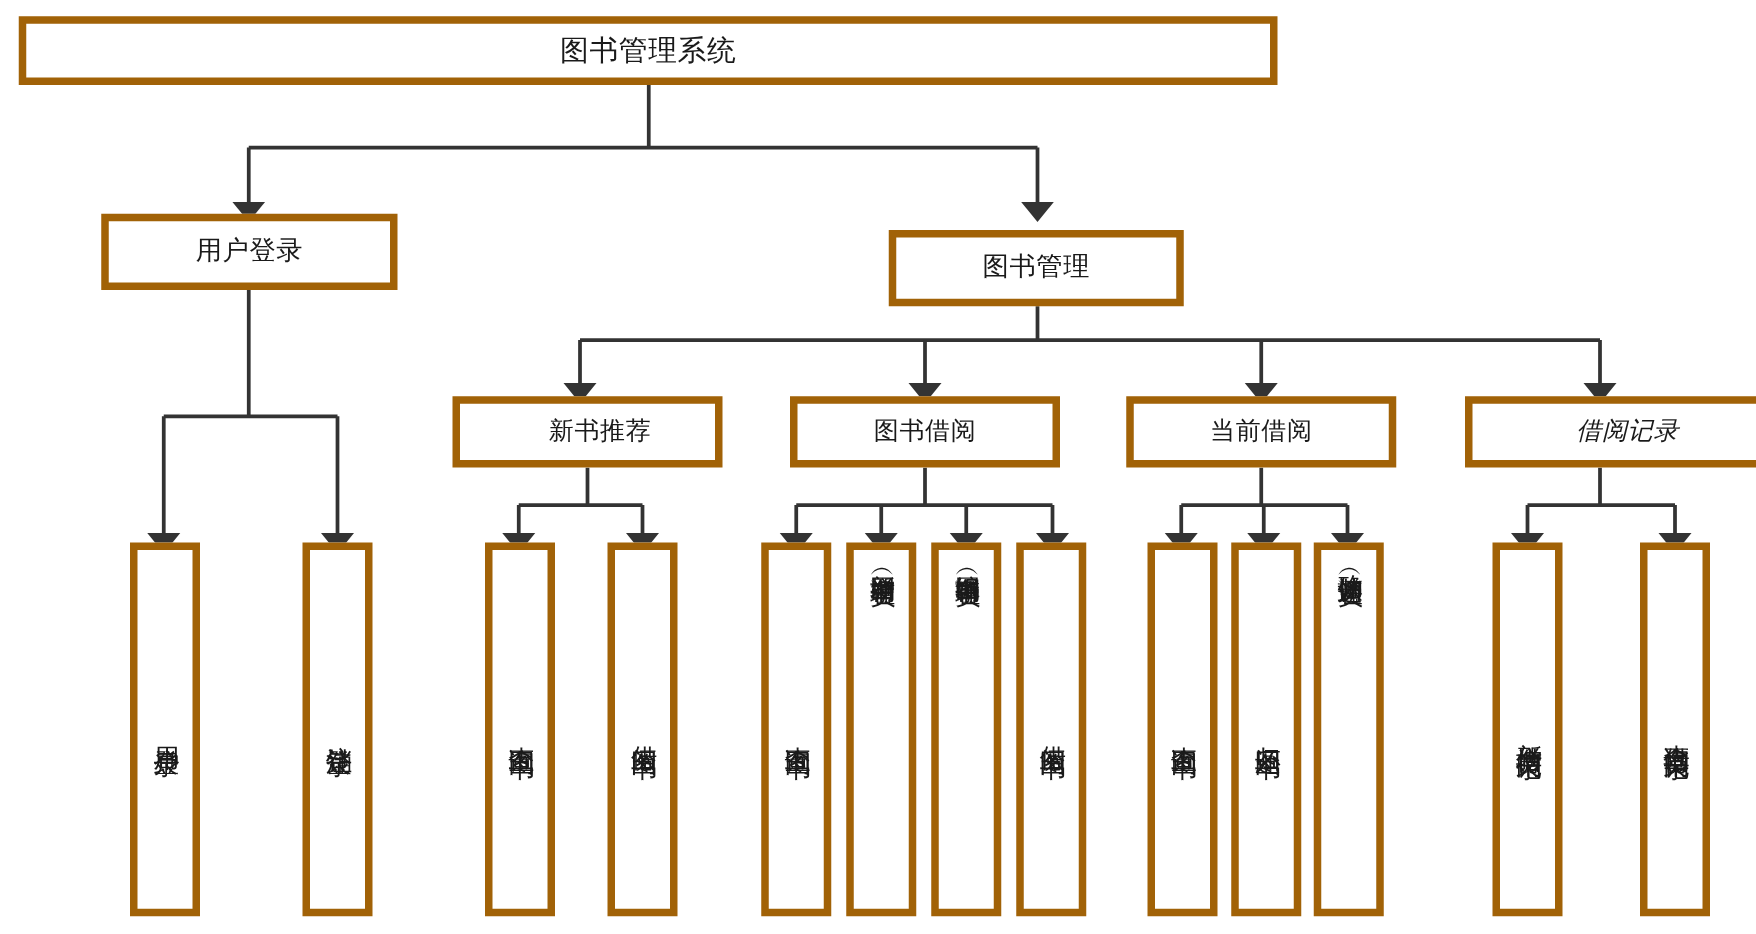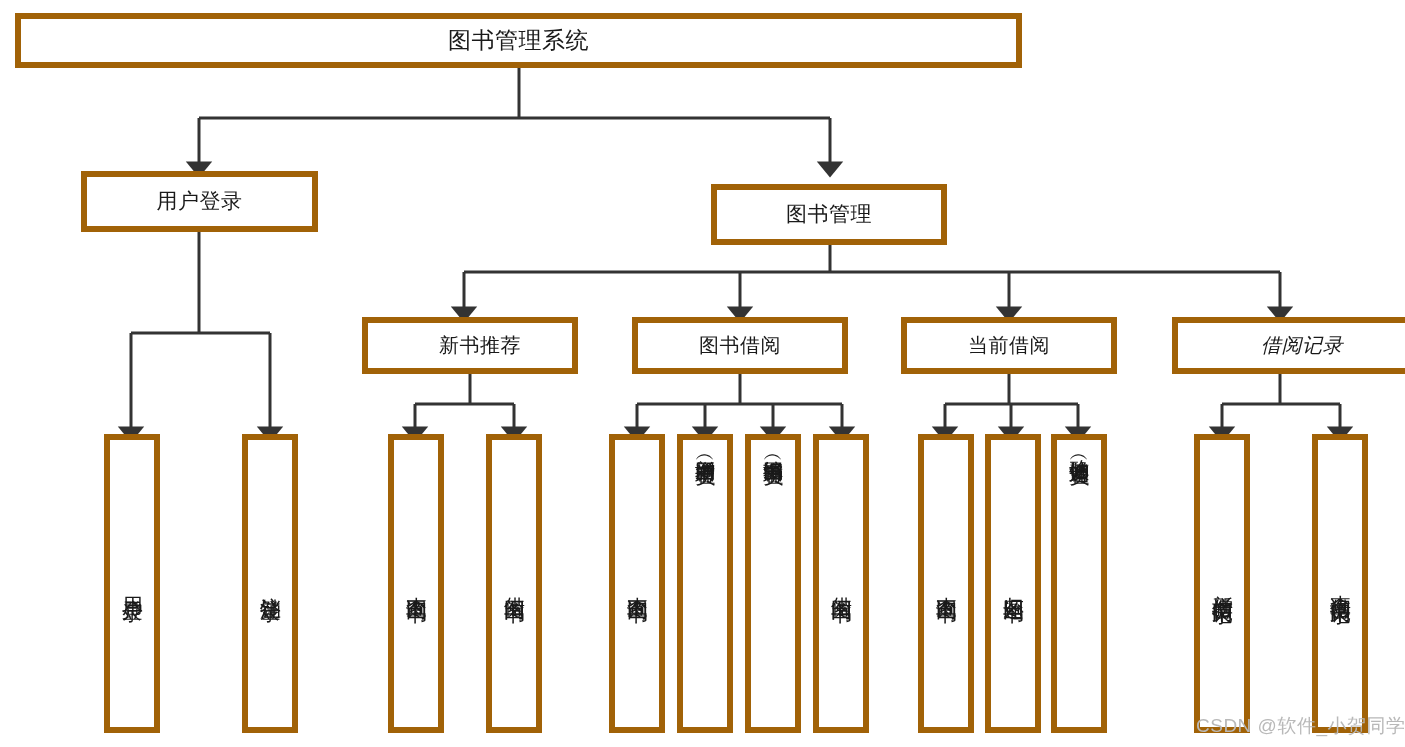--- a/index.html
+++ b/index.html
@@ -197,15 +197,14 @@
     <span class="lbl">确认归还（管理员）</span>
   </div>
 
   <div class="node leaf mid-text" style="left:1194px; top:434px; width:56px; height:299px;">
     <span class="lbl">新增借阅记录</span>
   </div>
   <div class="node leaf mid-text" style="left:1312px; top:434px; width:56px; height:299px;">
     <span class="lbl">查询借阅记录</span>
   </div>
 
-  <div class="watermark" style="left:1196px; top:713px;">CSDN @软件_小贺同学</div>
 
 </div>
 
 </body></html>

